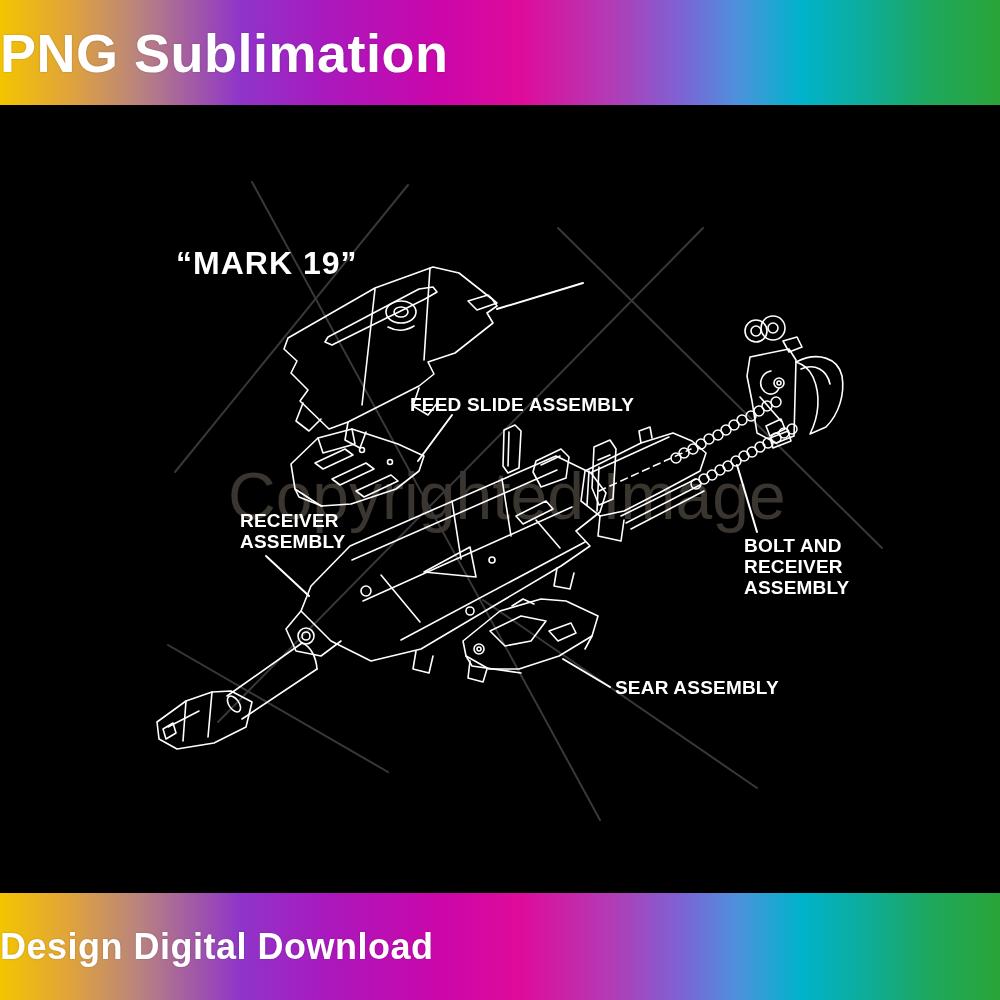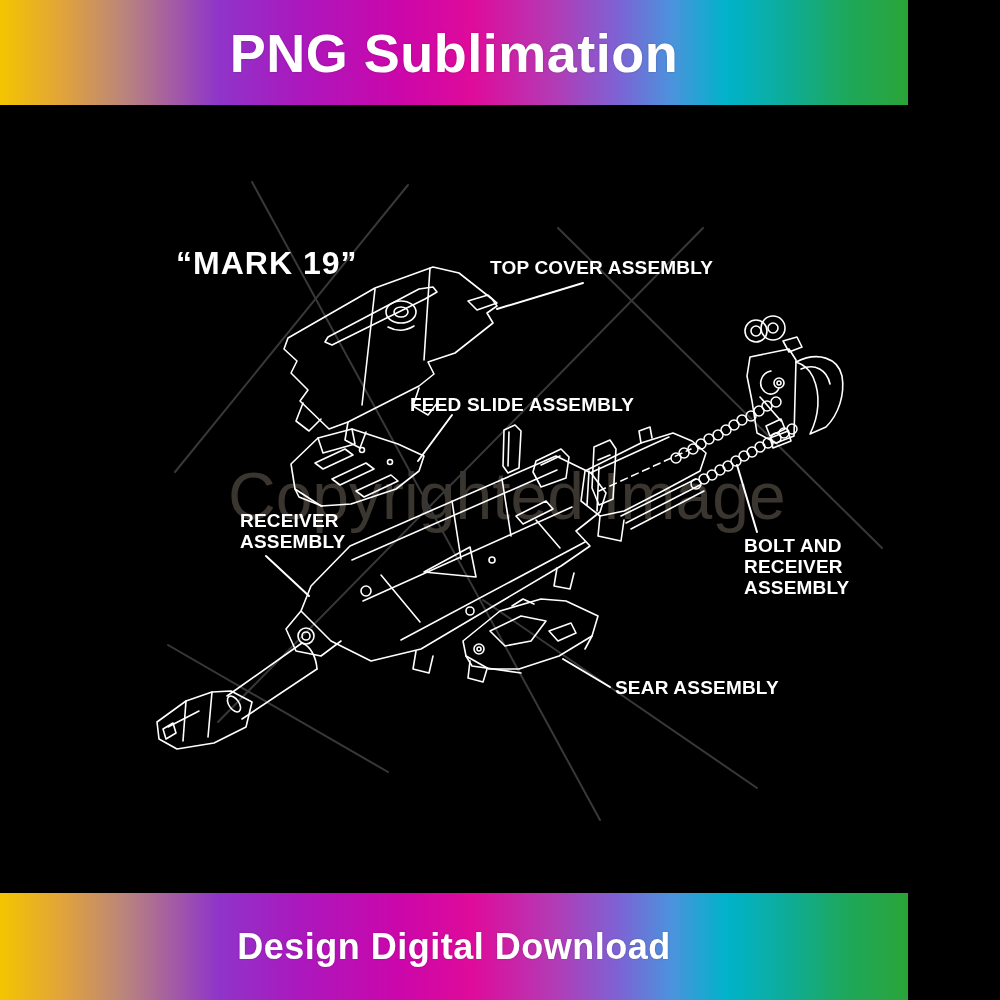--- a/index.html
+++ b/index.html
@@ -1,19 +1,19 @@
 <!DOCTYPE html>
 <html><head>
 <meta charset="utf-8">
 <style>
   html,body{margin:0;padding:0;background:#000;}
   .page{position:relative;width:1000px;height:1000px;background:#000;overflow:hidden;
         font-family:"Liberation Sans",sans-serif;}
   
-  .band{position:absolute;left:0;width:908px;display:flex;align-items:center;justify-content:center;
+  .band{position:absolute;left:0;width:1000px;display:flex;align-items:center;
         background:linear-gradient(90deg,
           #f3c500 0%, #e0a33c 7%, #b8837f 14%, #8f35c9 24%, #ab18bd 33%,
           #cb06aa 44%, #df0b9a 52%, #b33bb5 61%, #7e62d4 68%, #4b93dc 74%,
           #00b3cb 80%, #0fac96 87%, #1ea85d 93%, #2aa438 100%);}
   .band-top{top:0;height:105px;}
   .band-bottom{top:893px;height:107px;}
   .band-text{color:#fff;font-weight:700;font-size:54px;letter-spacing:.5px;
              text-shadow:0 0 2px rgba(0,0,0,.25);}
   .band-bottom .band-text{font-size:36px;}
 
@@ -194,21 +194,20 @@
         <path d="M760,397 L781,421"></path>
         <path d="M766,426 L781,419 L785,429 L770,436 Z"></path>
         <path d="M796,362 C818,351 838,358 842,376 C845,394 839,414 826,427 L810,434 C819,416 821,395 813,377 C809,368 802,364 796,362 Z"></path>
         <path d="M801,369 C815,363 827,370 830,384"></path>
         <path d="M770,438 L788,431 L791,441 L773,448 Z"></path>
       </g>
     </svg>
 
     <div class="title">“MARK 19”</div>
 
-    <div class="lbl" style="left:490px;top:152px;">TOP COVER ASSEMBLY</div>
 
     <div class="lbl" style="left:410px;top:289px;">FEED SLIDE ASSEMBLY</div>
 
     <div class="lbl center" style="left:196px;top:405px;width:112px;">
       <span>RECEIVER</span>
       <span>ASSEMBLY</span>
     </div>
 
     <div class="lbl center" style="left:700px;top:430px;width:124px;">
       <span>BOLT AND</span>

